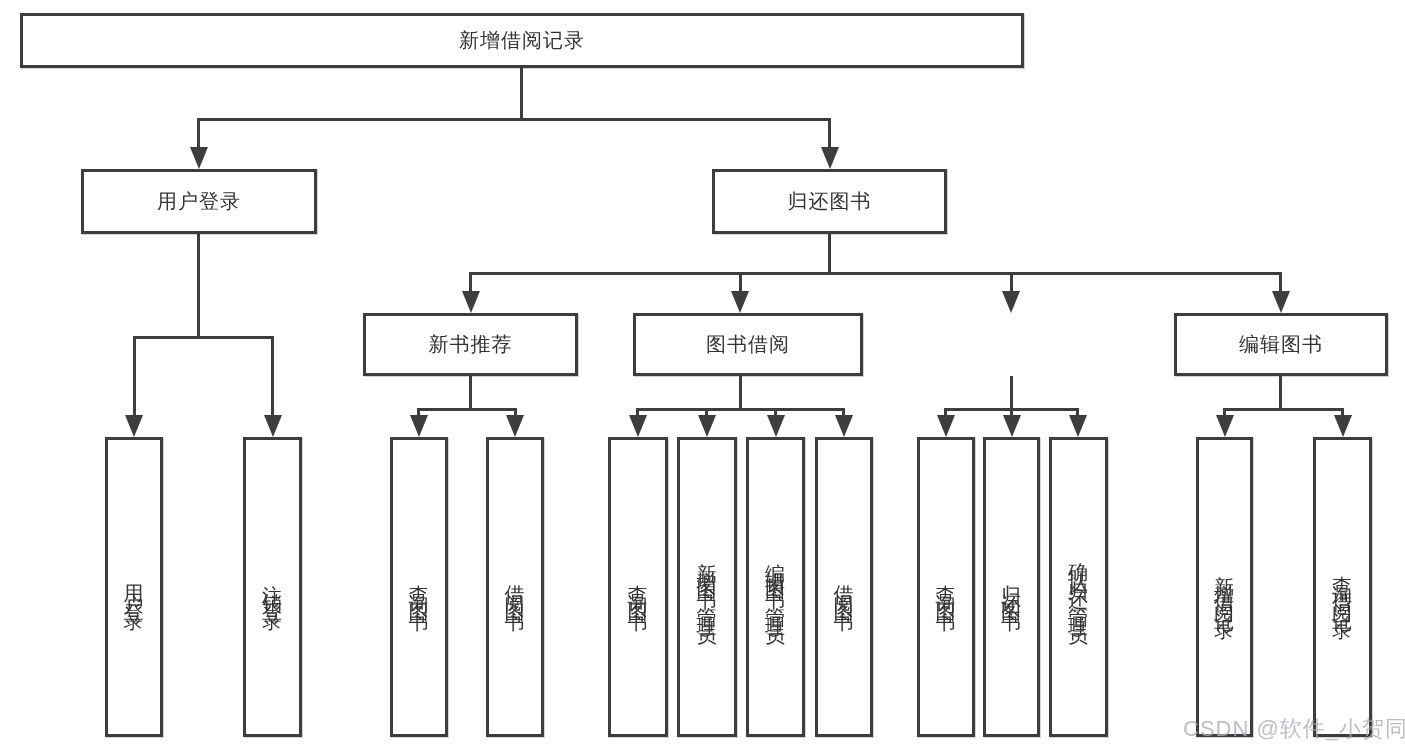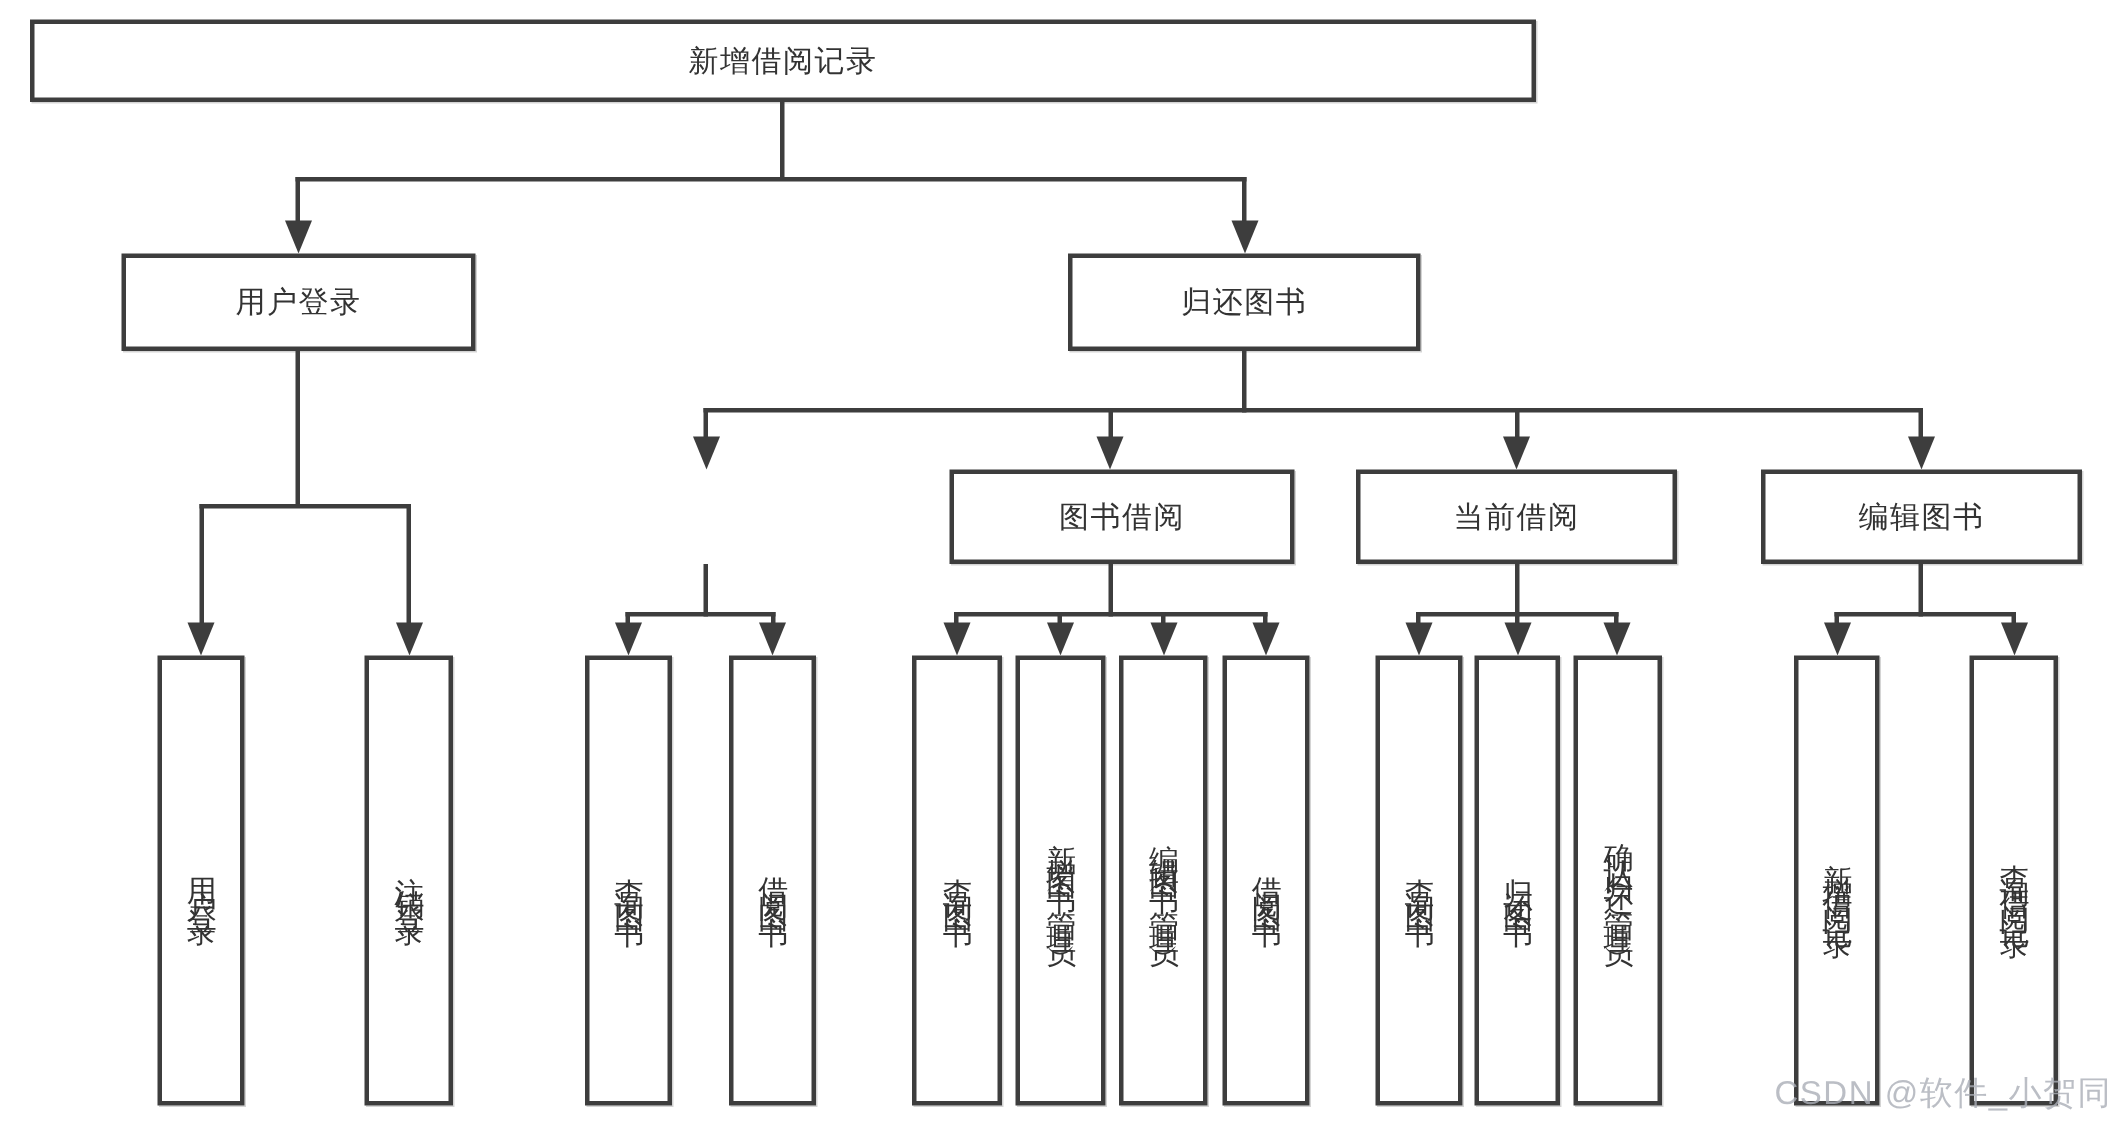--- a/index.html
+++ b/index.html
@@ -81,22 +81,22 @@
   <div class="hl" style="left:469px;top:272px;width:813px"></div>
   <div class="vl" style="left:469px;top:272px;height:24px"></div>
   <div class="arr" style="left:462px;top:291px"></div>
   <div class="vl" style="left:739px;top:272px;height:24px"></div>
   <div class="arr" style="left:731px;top:291px"></div>
   <div class="vl" style="left:1010px;top:272px;height:24px"></div>
   <div class="arr" style="left:1002px;top:291px"></div>
   <div class="vl" style="left:1279px;top:272px;height:24px"></div>
   <div class="arr" style="left:1272px;top:291px"></div>
 
+  <div class="box" style="left:363px;top:313px;width:215px;height:63px">新书推荐</div>
   <div class="box" style="left:633px;top:313px;width:230px;height:63px">图书借阅</div>
-  <div class="box" style="left:904px;top:313px;width:214px;height:63px">当前借阅</div>
   <div class="box" style="left:1174px;top:313px;width:214px;height:63px">编辑图书</div>
 
   <div class="vl" style="left:469px;top:376px;height:35px"></div>
   <div class="hl" style="left:417px;top:408px;width:100px"></div>
   <div class="vl" style="left:417px;top:408px;height:12px"></div>
   <div class="arr" style="left:410px;top:415px"></div>
   <div class="vl" style="left:514px;top:408px;height:12px"></div>
   <div class="arr" style="left:506px;top:415px"></div>
 
   <div class="vl" style="left:739px;top:376px;height:35px"></div>

